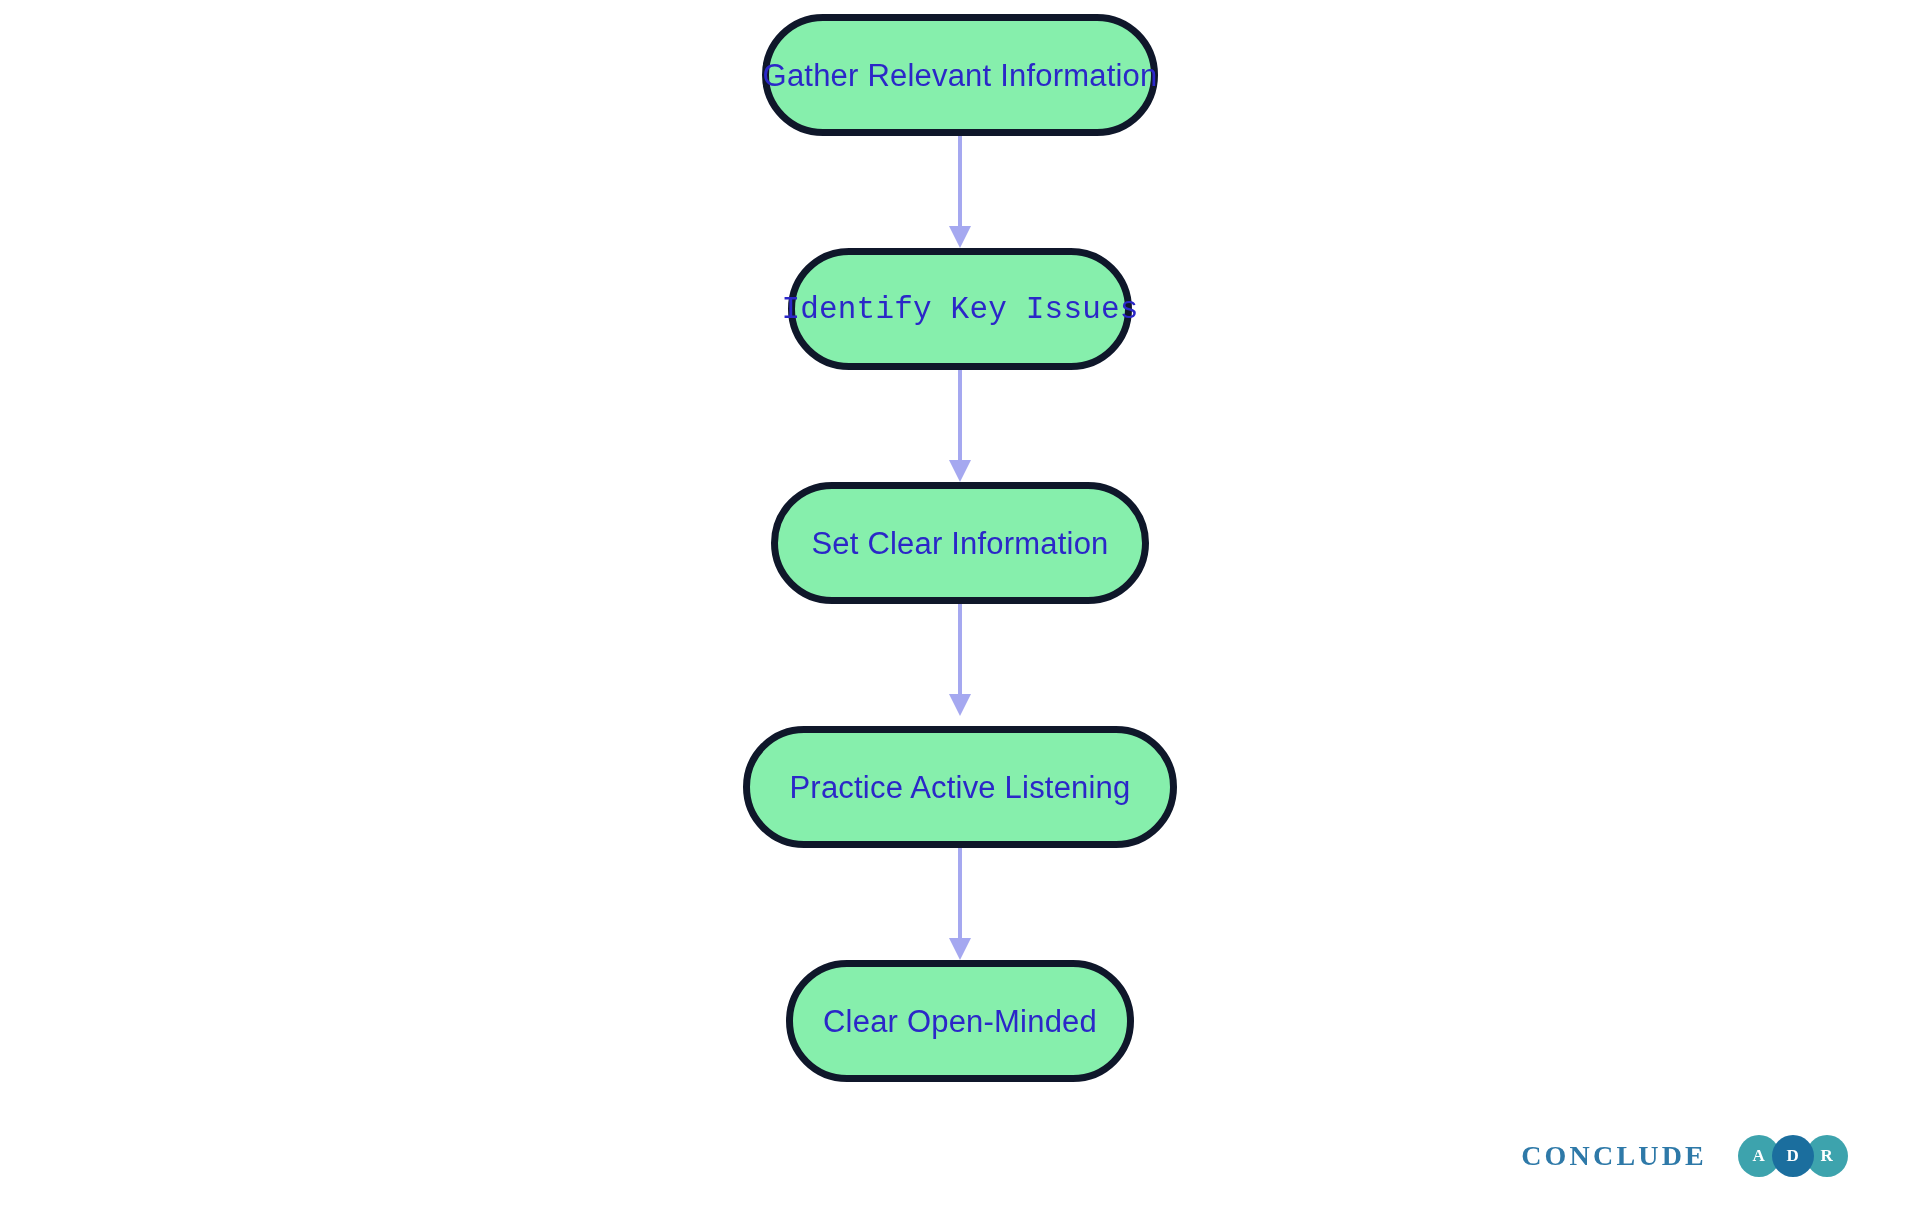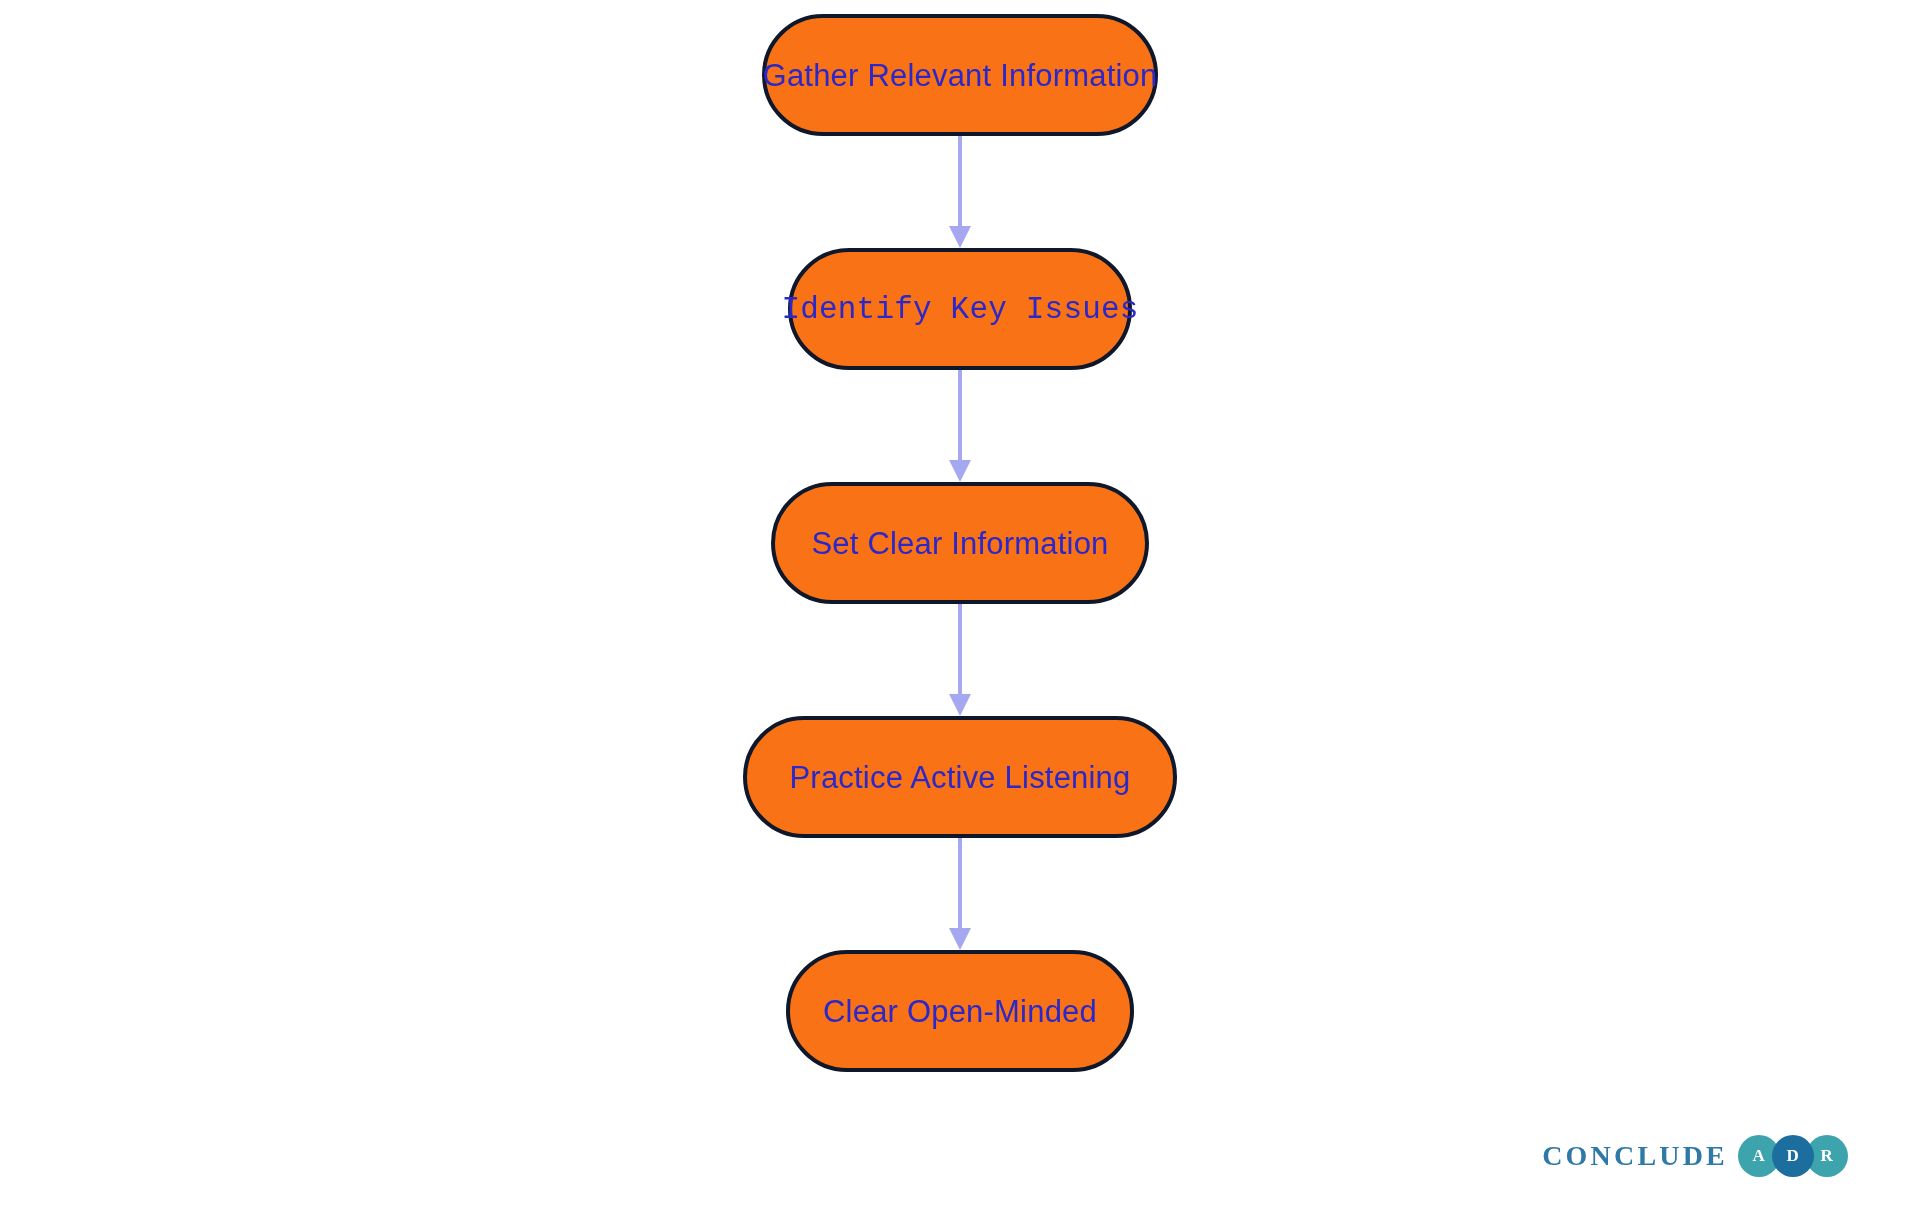--- a/index.html
+++ b/index.html
@@ -29,22 +29,22 @@
     top: 0;
     width: 1920px;
     display: flex;
     flex-direction: column;
     align-items: center;
   }
 
   .node {
     position: relative;
     box-sizing: border-box;
-    background: #f97316;
-    border: 4px solid #0f172a;
+    background: #86efac;
+    border: 7px solid #0f172a;
     border-radius: 999px;
     height: 122px;
     display: flex;
     align-items: center;
     justify-content: center;
     padding: 0 38px;
     white-space: nowrap;
   }
 
   .node-label {
@@ -78,21 +78,21 @@
     border-top: 22px solid #a5a8f0;
   }
 
   
   #brand-logo {
     position: absolute;
     right: 72px;
     bottom: 38px;
     display: flex;
     align-items: center;
-    gap: 10px;
+    gap: 31px;
   }
 
   .brand-wordmark {
     font-family: "Liberation Serif", serif;
     font-size: 28px;
     font-weight: 700;
     letter-spacing: 3.2px;
     color: #2e79a8;
     line-height: 1;
   }
@@ -158,21 +158,21 @@
 
     <div class="node" style="width:378px;">
       <span class="node-label">Set Clear Information</span>
     </div>
 
     <div class="connector">
       <div class="connector-line"></div>
       <div class="connector-head"></div>
     </div>
 
-    <div class="node" style="width:434px;">
+    <div class="node" style="width:434px;margin-top:10px;">
       <span class="node-label">Practice Active Listening</span>
     </div>
 
     <div class="connector">
       <div class="connector-line"></div>
       <div class="connector-head"></div>
     </div>
 
     <div class="node" style="width:348px;">
       <span class="node-label">Clear Open-Minded</span>

